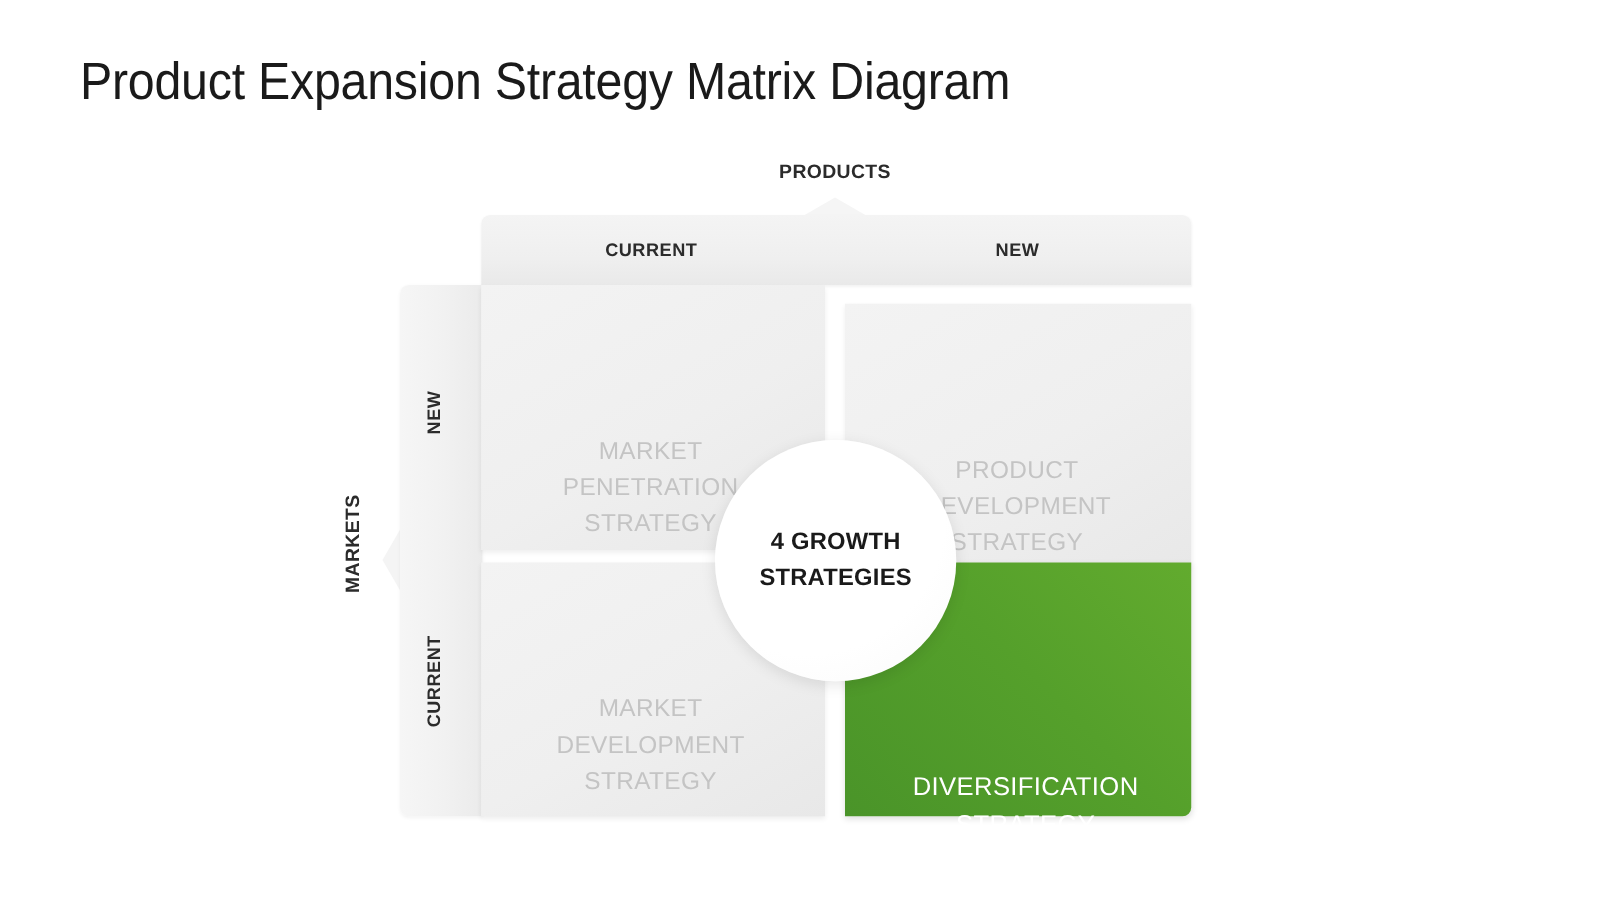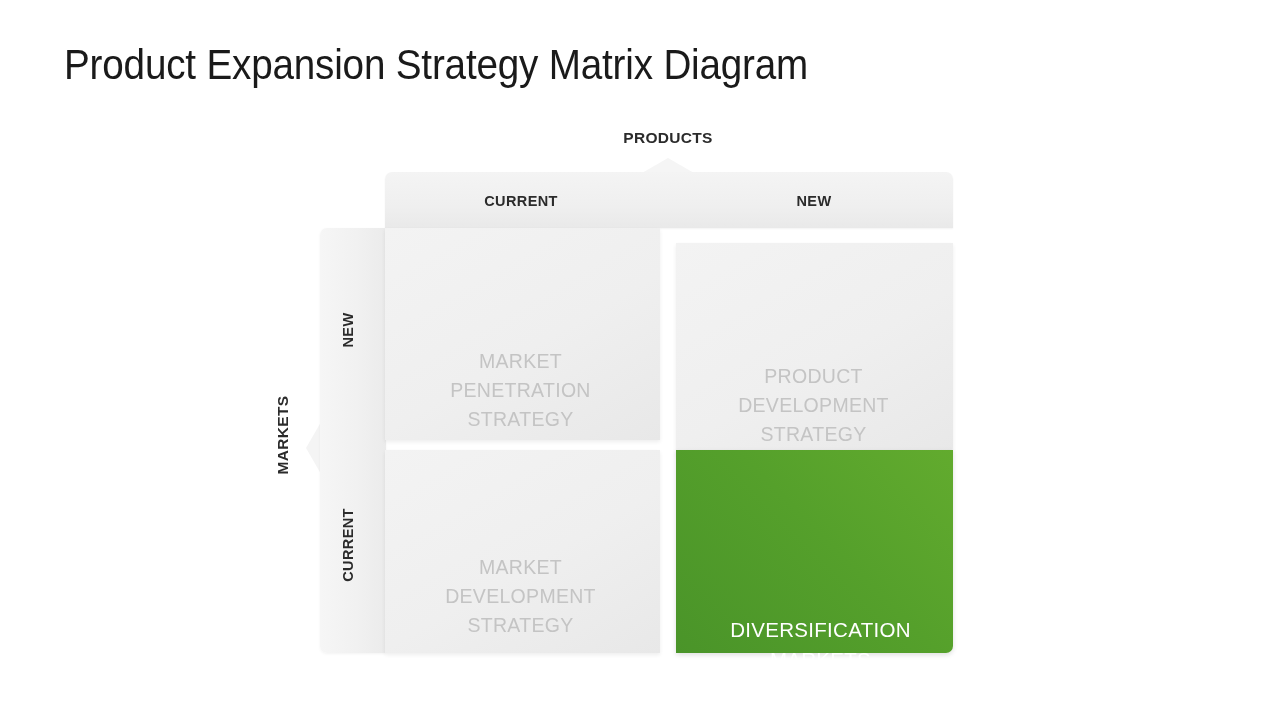--- a/index.html
+++ b/index.html
@@ -244,17 +244,21 @@
   </div>
 
   <div class="quadrant grey" id="q-market-development">
     <span class="q-text" style="white-space:pre-line">MARKET
 DEVELOPMENT
 STRATEGY</span>
   </div>
 
   <div class="quadrant" id="q-diversification">
     <span class="q-text" style="white-space:pre-line">DIVERSIFICATION
-MARKETS</span>
-  </div>
-
+STRATEGY</span>
+  </div>
+
+  <div id="center-circle">
+    <span id="center-circle-text">4 GROWTH
+STRATEGIES</span>
+  </div>
 
 </div>
 
 </body></html>

